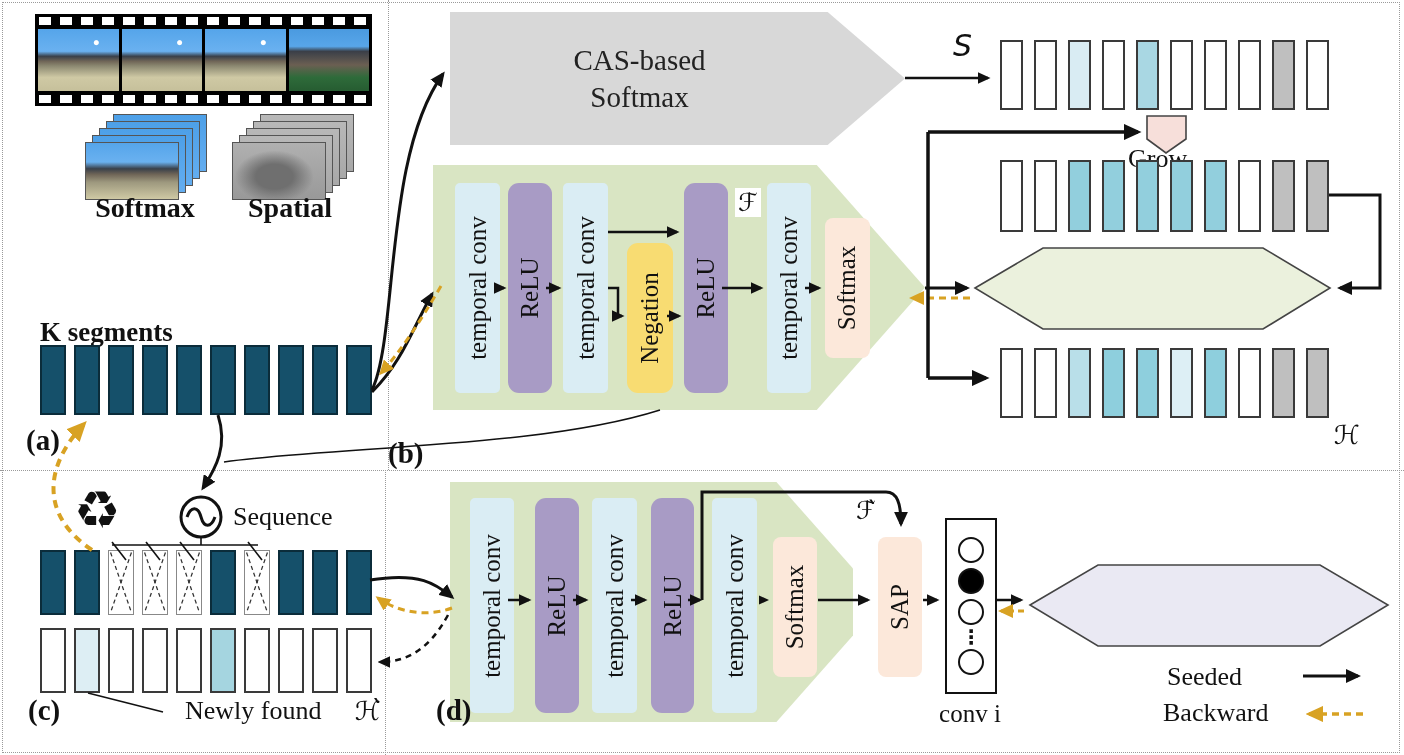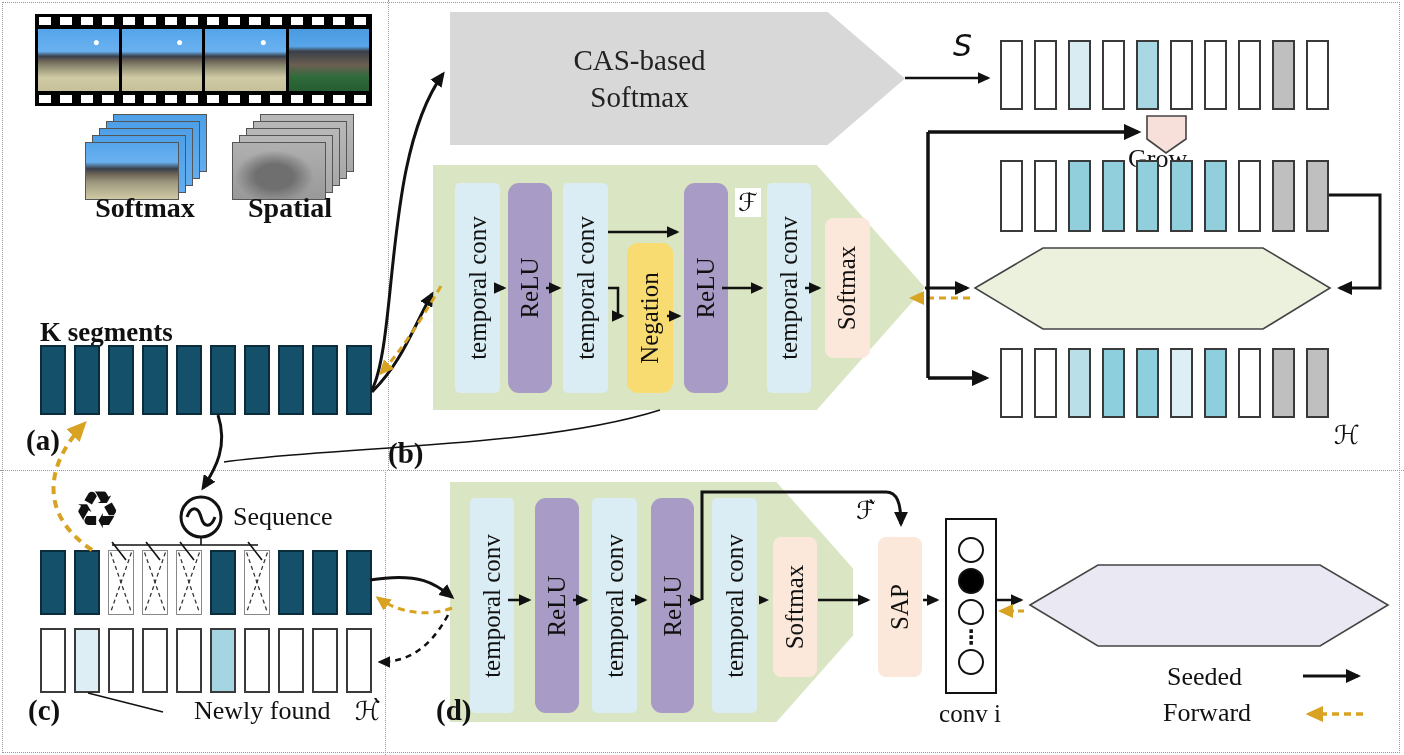--- a/index.html
+++ b/index.html
@@ -234,21 +234,21 @@
       <div class="cell" style="background: rgb(255, 255, 255);"></div>
       <div class="cell" style="background: rgb(255, 255, 255);"></div>
       <div class="cell" style="background: rgb(255, 255, 255);"></div>
       <div class="cell" style="background: rgb(165, 213, 224);"></div>
       <div class="cell" style="background: rgb(255, 255, 255);"></div>
       <div class="cell" style="background: rgb(255, 255, 255);"></div>
       <div class="cell" style="background: rgb(255, 255, 255);"></div>
       <div class="cell" style="background: rgb(255, 255, 255);"></div>
     </div>
 
-  <div class="txt" style="left:194px;top:696px;">Newly found</div>
+  <div class="txt" style="left:185px;top:696px;">Newly found</div>
   <div class="txt sym" style="left:355px;top:696px;">ℋ̀</div>
   <div class="panel-label" style="left:28px;top:694px;">(c)</div>
 
   <div class="pent-d"></div>
   <div class="block blk-conv" style="left:470px;top:498px;width:44px;height:215px;">
       <span class="vtext">temporal conv</span>
     </div>
   <div class="block blk-relu" style="left:535px;top:498px;width:44px;height:215px;">
       <span class="vtext">ReLU</span>
     </div>
@@ -274,21 +274,21 @@
     <div class="circ filled"></div>
     <div class="circ"></div>
     <div class="vdots">⋮</div>
     <div class="circ"></div>
   </div>
   <div class="txt center" style="left:970px;top:700px;font-size:25px;">conv i</div>
   <div class="txt center" style="left:1209px;top:589px;font-size:28px;">CE Loss</div>
   <div class="panel-label" style="left:436px;top:694px;">(d)</div>
 
   <div class="txt" style="left:1167px;top:662px;">Seeded</div>
-  <div class="txt" style="left:1163px;top:698px;">Forward</div>
+  <div class="txt" style="left:1163px;top:698px;">Backward</div>
 
   <svg class="overlay">
     <defs>
       <marker id="mB" markerUnits="strokeWidth" markerWidth="5" markerHeight="4.6" refX="4" refY="2.3" orient="auto">
         <path d="M0,0 L5,2.3 L0,4.6 z" fill="#111"></path>
       </marker>
       <marker id="mG" markerUnits="strokeWidth" markerWidth="5" markerHeight="4.6" refX="4" refY="2.3" orient="auto">
         <path d="M0,0 L5,2.3 L0,4.6 z" fill="#d8a223"></path>
       </marker>
     </defs>

